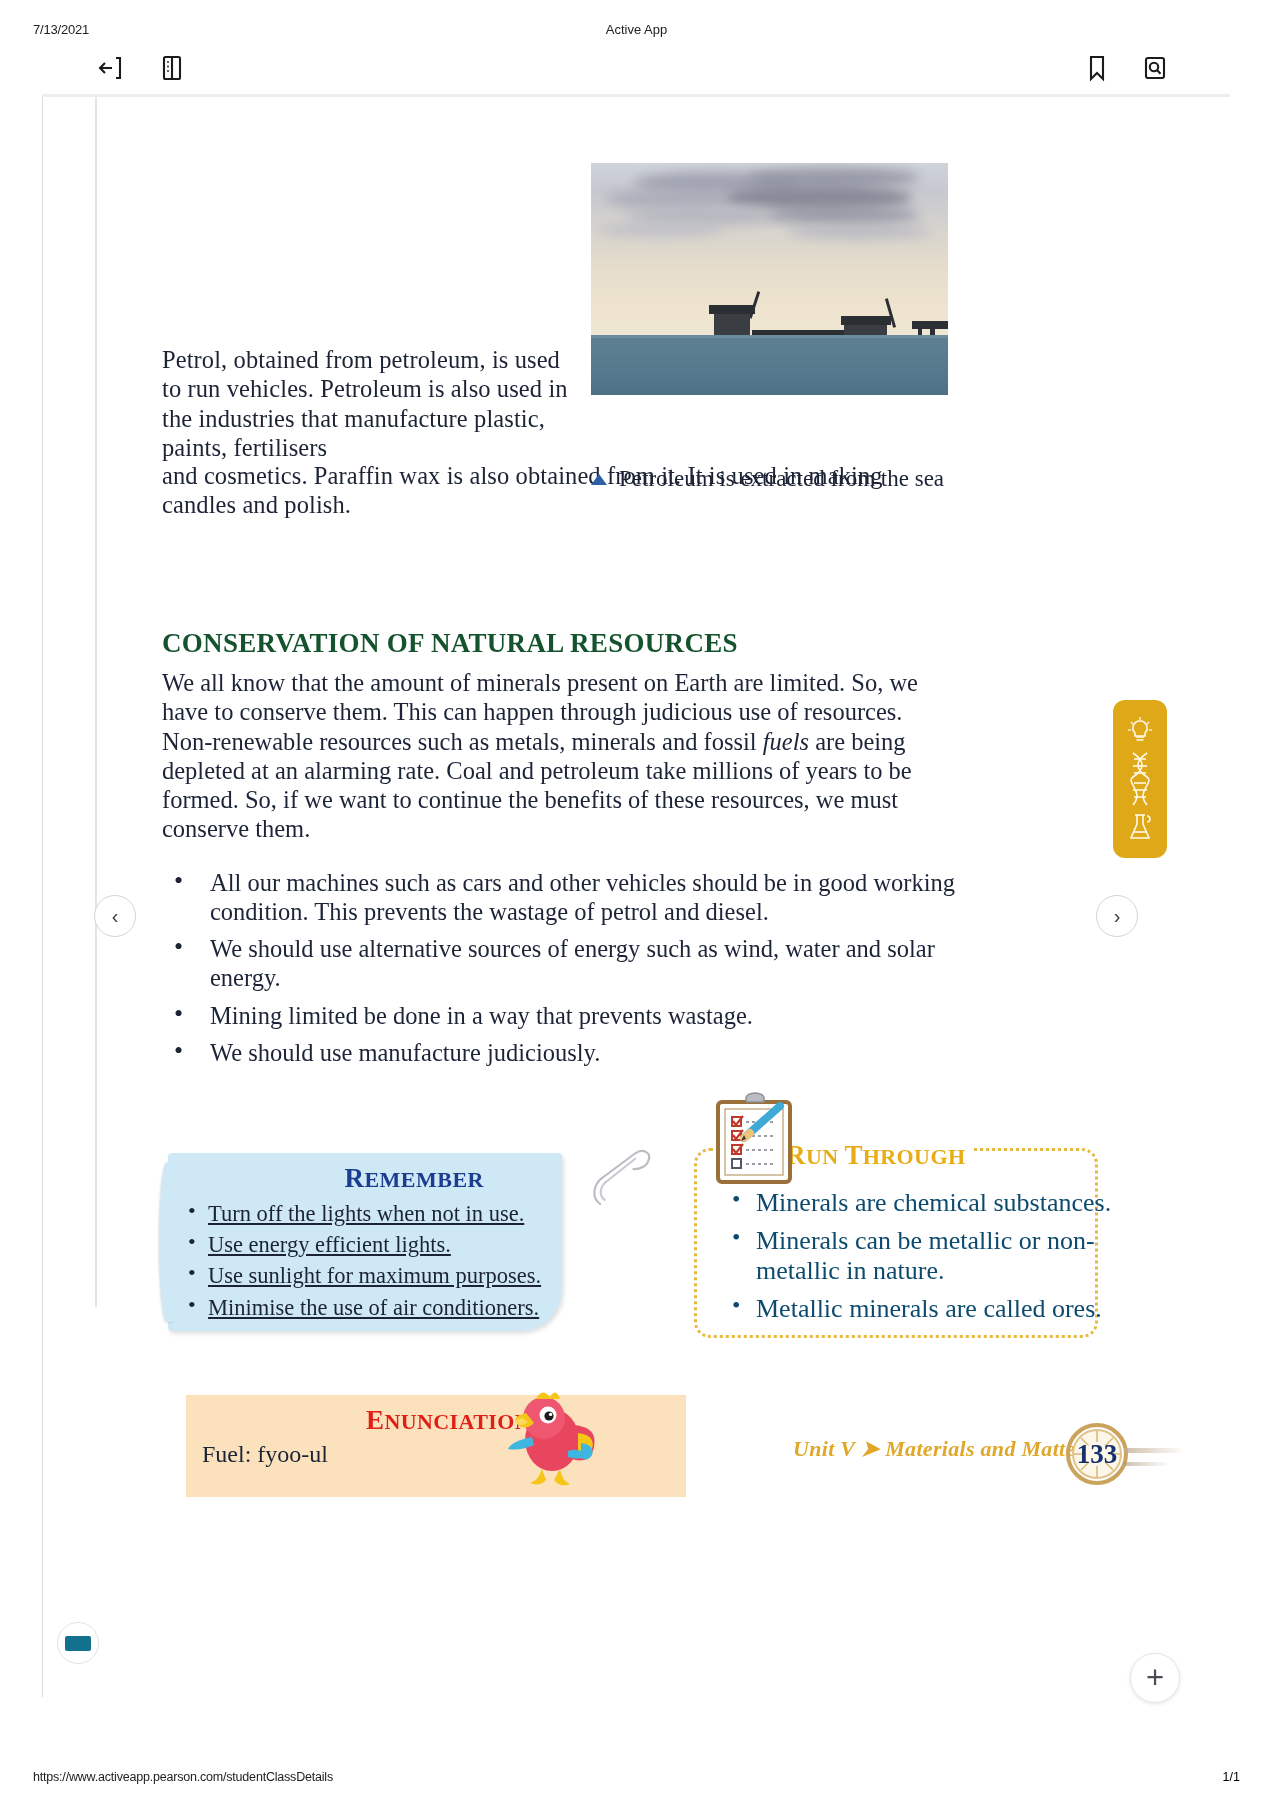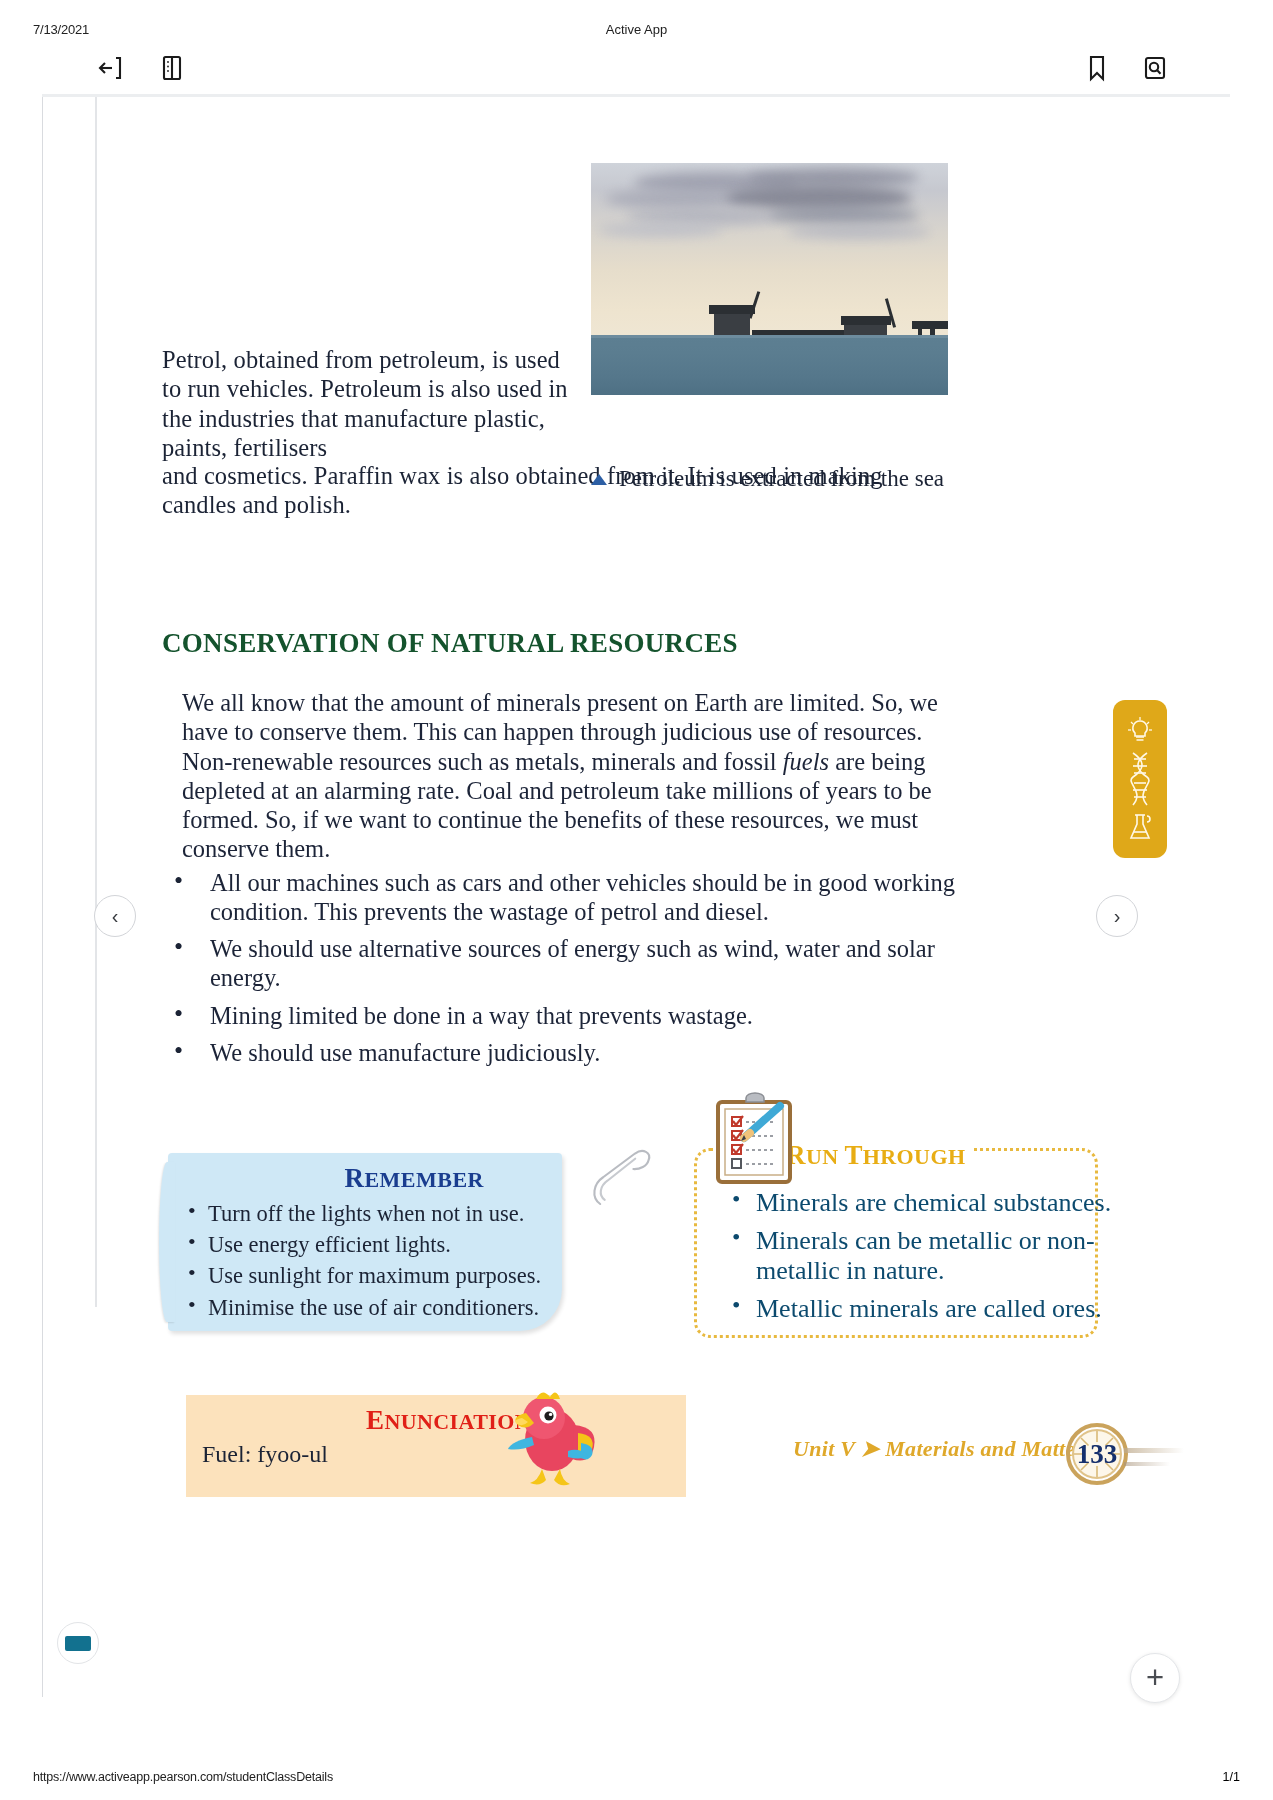--- a/index.html
+++ b/index.html
@@ -153,22 +153,22 @@
 
   
   .sec-head {
     position: absolute; left: 162px; top: 628px;
     font-size: 27px; font-weight: bold;
     letter-spacing: .3px;
     color: #14532d;
     font-family: "Liberation Serif", serif;
   }
   .sec-body {
-    position: absolute; left: 162px; top: 688px; width: 780px;
-    font-size: 24.5px; line-height: 1.195; margin-left: 20px;
+    position: absolute; left: 162px; top: 668px; width: 780px;
+    font-size: 24.5px; line-height: 1.195;
   }
   .sec-body i { font-style: italic; }
 
   
   .blist {
     position: absolute; left: 168px; top: 868px; width: 790px;
     font-size: 24.5px; line-height: 1.19;
   }
   .blist .bi {
     position: relative; padding-left: 42px; margin-bottom: 8px;
@@ -196,21 +196,21 @@
   .rem-title {
     position: absolute; right: 78px; top: 10px;
     color: #1a3d8f; font-weight: bold;
     font-family: "Liberation Serif", serif;
     font-size: 22px; letter-spacing: .5px;
   }
   .rem-title .cap { font-size: 27px; }
   .rem-list {
     position: absolute; left: 14px; top: 48px; width: 370px;
     font-family: "Liberation Serif", serif;
-    font-size: 22.5px; line-height: 1.12; color: #1b2335;
+    font-size: 22.5px; line-height: 1.12; color: #1b2335; text-decoration: underline;
   }
   .rem-list .ri { position: relative; padding-left: 26px; margin-bottom: 6px; }
   .rem-list .ri::before {
     content: "\2022"; position: absolute; left: 6px; top: -2px; font-size: 22px;
   }
   
   .clip {
     position: absolute; left: 584px; top: 1148px;
     width: 78px; height: 62px;
     transform: rotate(-24deg);

